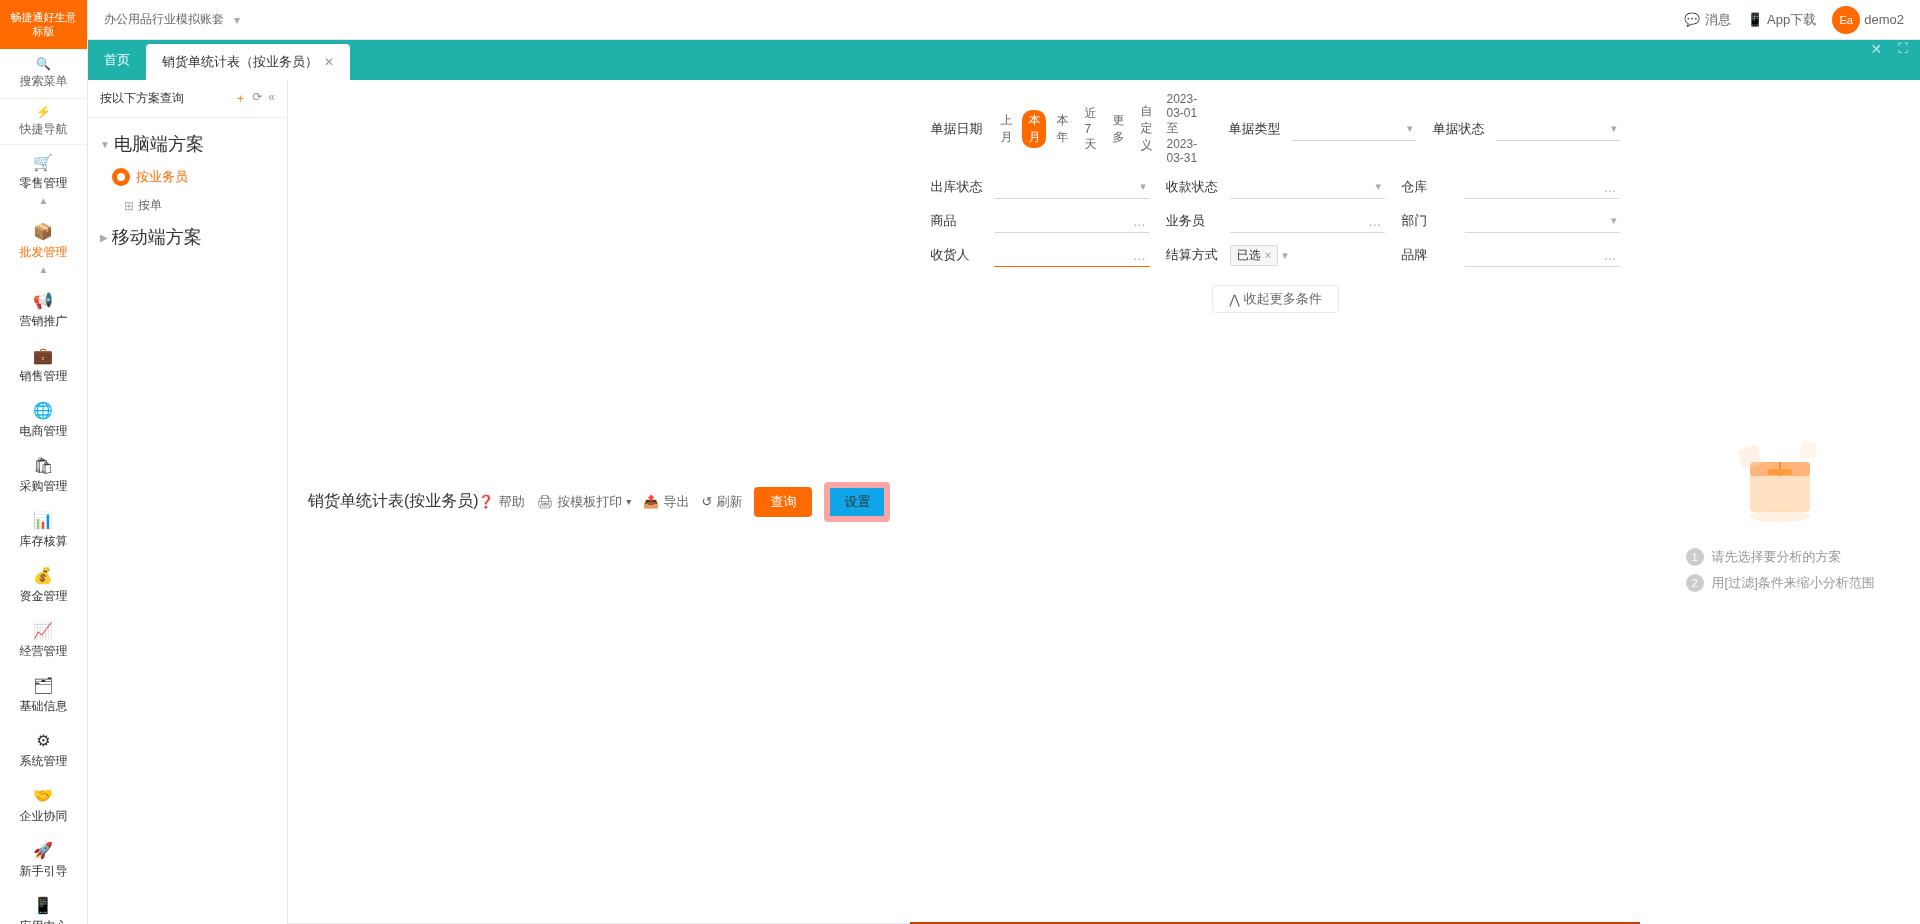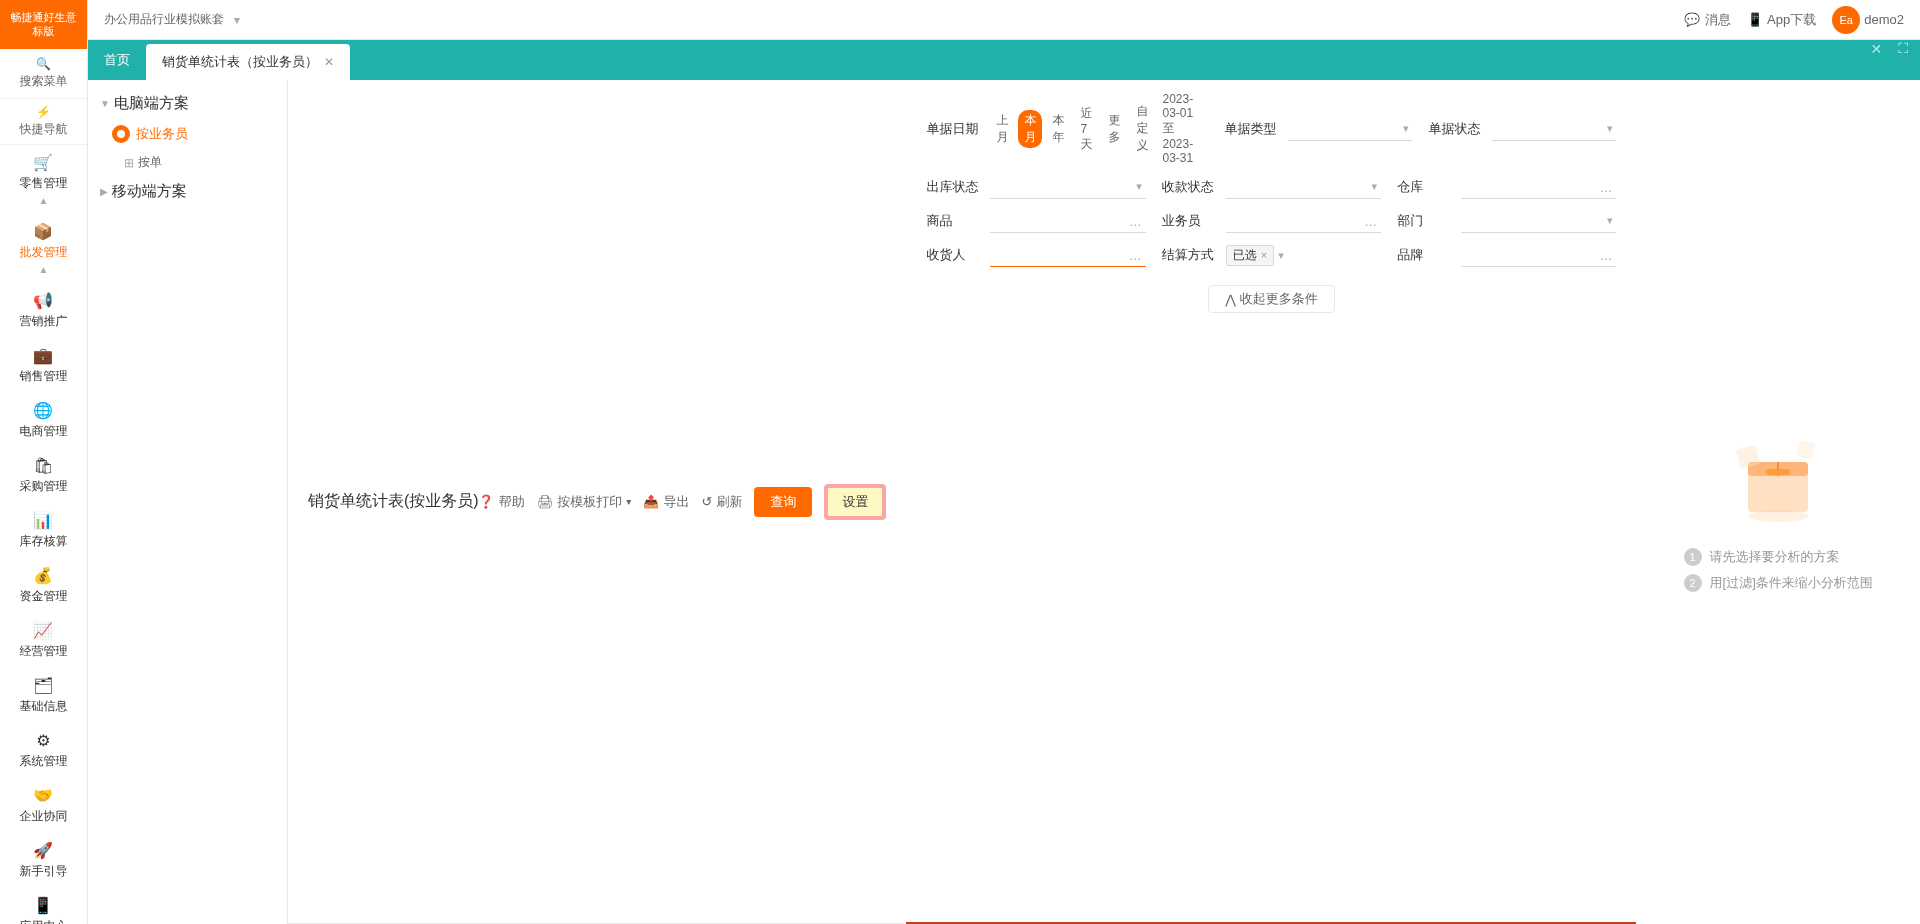--- a/index.html
+++ b/index.html
@@ -36,36 +36,36 @@
     .content { flex: 1; display: flex; overflow: hidden; background: #f5f5f5; }
 
     
     .filter-panel { width: 200px; background: #fff; border-right: 1px solid #e8e8e8; flex-shrink: 0; overflow-y: auto; }
     .filter-panel-header { display: flex; align-items: center; justify-content: space-between; padding: 10px 12px; font-size: 12px; color: #666; border-bottom: 1px solid #f0f0f0; }
     .filter-panel-header-title { font-weight: 500; color: #333; }
     .filter-panel-icons { display: flex; gap: 6px; color: #999; }
     .filter-section { padding: 8px 0; }
     .filter-group { }
     .filter-group-header { display: flex; align-items: center; padding: 6px 12px; cursor: pointer; color: #333; font-size: 13px; gap: 4px; }
-    .filter-group-label { font-size: 15px; }
+    .filter-group-label { font-size: 18px; }
     .filter-item { display: flex; align-items: center; padding: 6px 24px; cursor: pointer; color: #333; font-size: 13px; gap: 6px; }
     .filter-item.active { color: #ff6a00; }
     .filter-sub-item { display: flex; align-items: center; padding: 5px 36px; cursor: pointer; color: #666; font-size: 12px; gap: 4px; }
     .orange-dot { width: 18px; height: 18px; background: #ff6a00; border-radius: 50%; display: flex; align-items: center; justify-content: center; color: #fff; font-size: 10px; flex-shrink: 0; }
 
     
     .right-content { flex: 1; display: flex; flex-direction: row; overflow: hidden; }
 
     
     .page-header { background: #fff; padding: 10px 20px; display: flex; align-items: center; justify-content: space-between; border-bottom: 1px solid #e8e8e8; flex-shrink: 0; }
     .page-title { font-size: 16px; font-weight: 500; color: #333; }
     .page-actions { display: flex; align-items: center; gap: 12px; font-size: 13px; color: #666; }
     .page-action-item { display: flex; align-items: center; gap: 4px; cursor: pointer; }
     .btn-orange { background: #ff6a00; color: #fff; border: none; padding: 6px 16px; border-radius: 4px; cursor: pointer; font-size: 13px; }
-    .btn-outline { background: #fef9c3; color: #333; border: 4px solid #fca5a5; padding: 5px 14px; border-radius: 4px; cursor: pointer; font-size: 13px; }
+    .btn-outline { background: #0ea5e9; color: #333; border: 6px solid #fca5a5; padding: 5px 14px; border-radius: 4px; cursor: pointer; font-size: 13px; }
 
     
     .search-form { background: #fff; padding: 12px 20px; border-bottom: 2px solid #c2410c; flex-shrink: 0; }
     .form-row { display: flex; gap: 16px; margin-bottom: 10px; align-items: center; }
     .form-field { flex: 1; display: flex; align-items: center; gap: 8px; }
     .form-label { color: #333; font-size: 13px; white-space: nowrap; min-width: 56px; }
     .form-input-wrap { flex: 1; position: relative; display: flex; align-items: center; }
     .form-input { width: 100%; border: none; border-bottom: 1px solid #d9d9d9; padding: 4px 24px 4px 4px; font-size: 13px; color: #333; outline: none; background: transparent; }
     .form-select-wrap { flex: 1; position: relative; display: flex; align-items: center; border-bottom: 1px solid #d9d9d9; }
     .form-select { width: 100%; border: none; padding: 4px 24px 4px 4px; font-size: 13px; color: #333; outline: none; background: transparent; appearance: none; cursor: pointer; }
@@ -207,20 +207,28 @@
     </div>
     <div class="window-controls">
       <span class="window-ctrl-btn">✕</span>
       <span class="window-ctrl-btn">⛶</span>
     </div>
   </div>
 
   <div class="content">
 
     <div class="filter-panel">
+      <div class="filter-panel-header">
+        <span class="filter-panel-header-title">按以下方案查询</span>
+        <div class="filter-panel-icons">
+          <span style="cursor:pointer;color:#ff6a00;">＋</span>
+          <span style="cursor:pointer;">⟳</span>
+          <span style="cursor:pointer;">«</span>
+        </div>
+      </div>
       <div class="filter-section">
 
         <div class="filter-group">
           <div class="filter-group-header">
             <span style="color:#aaa;font-size:10px;">▼</span>
             <span class="filter-group-label">电脑端方案</span>
           </div>
           <div class="filter-item active">
             <div class="orange-dot">
               <svg width="10" height="10" viewBox="0 0 10 10">

